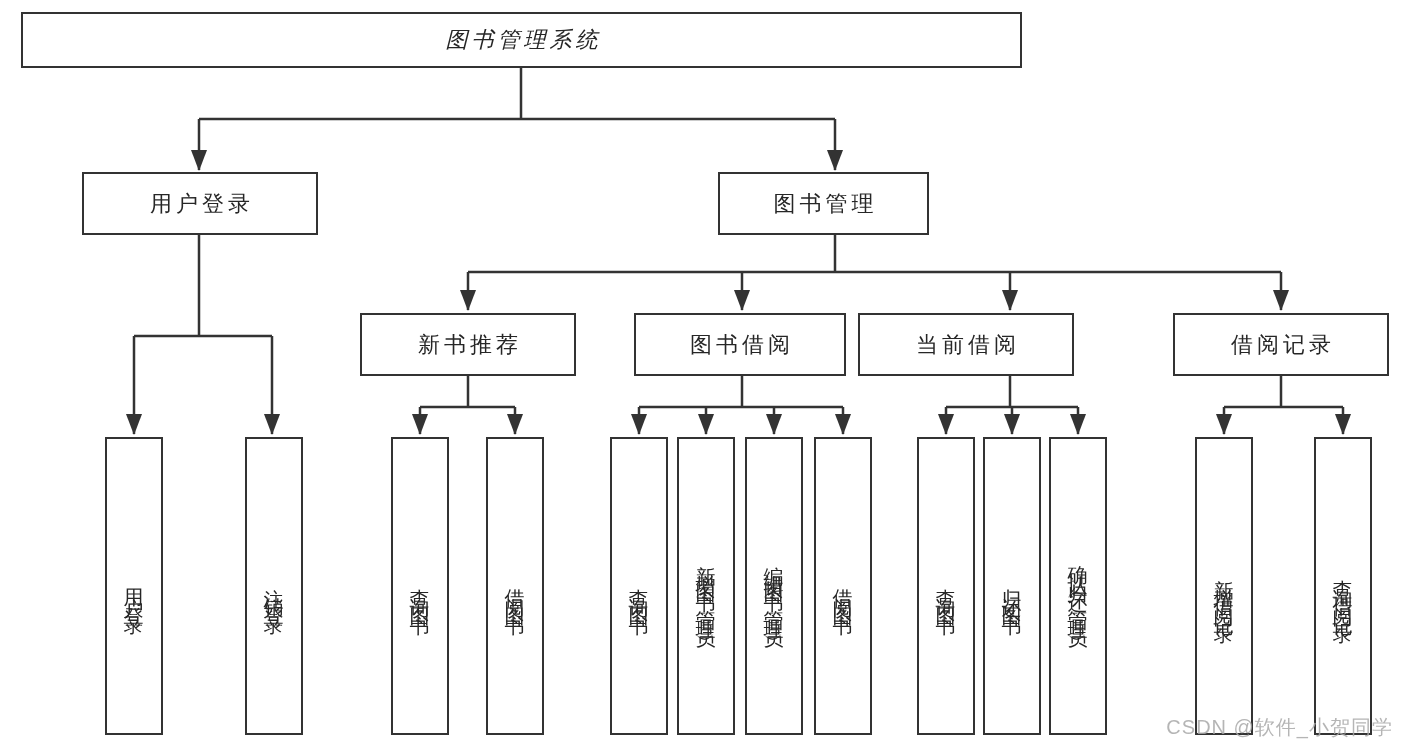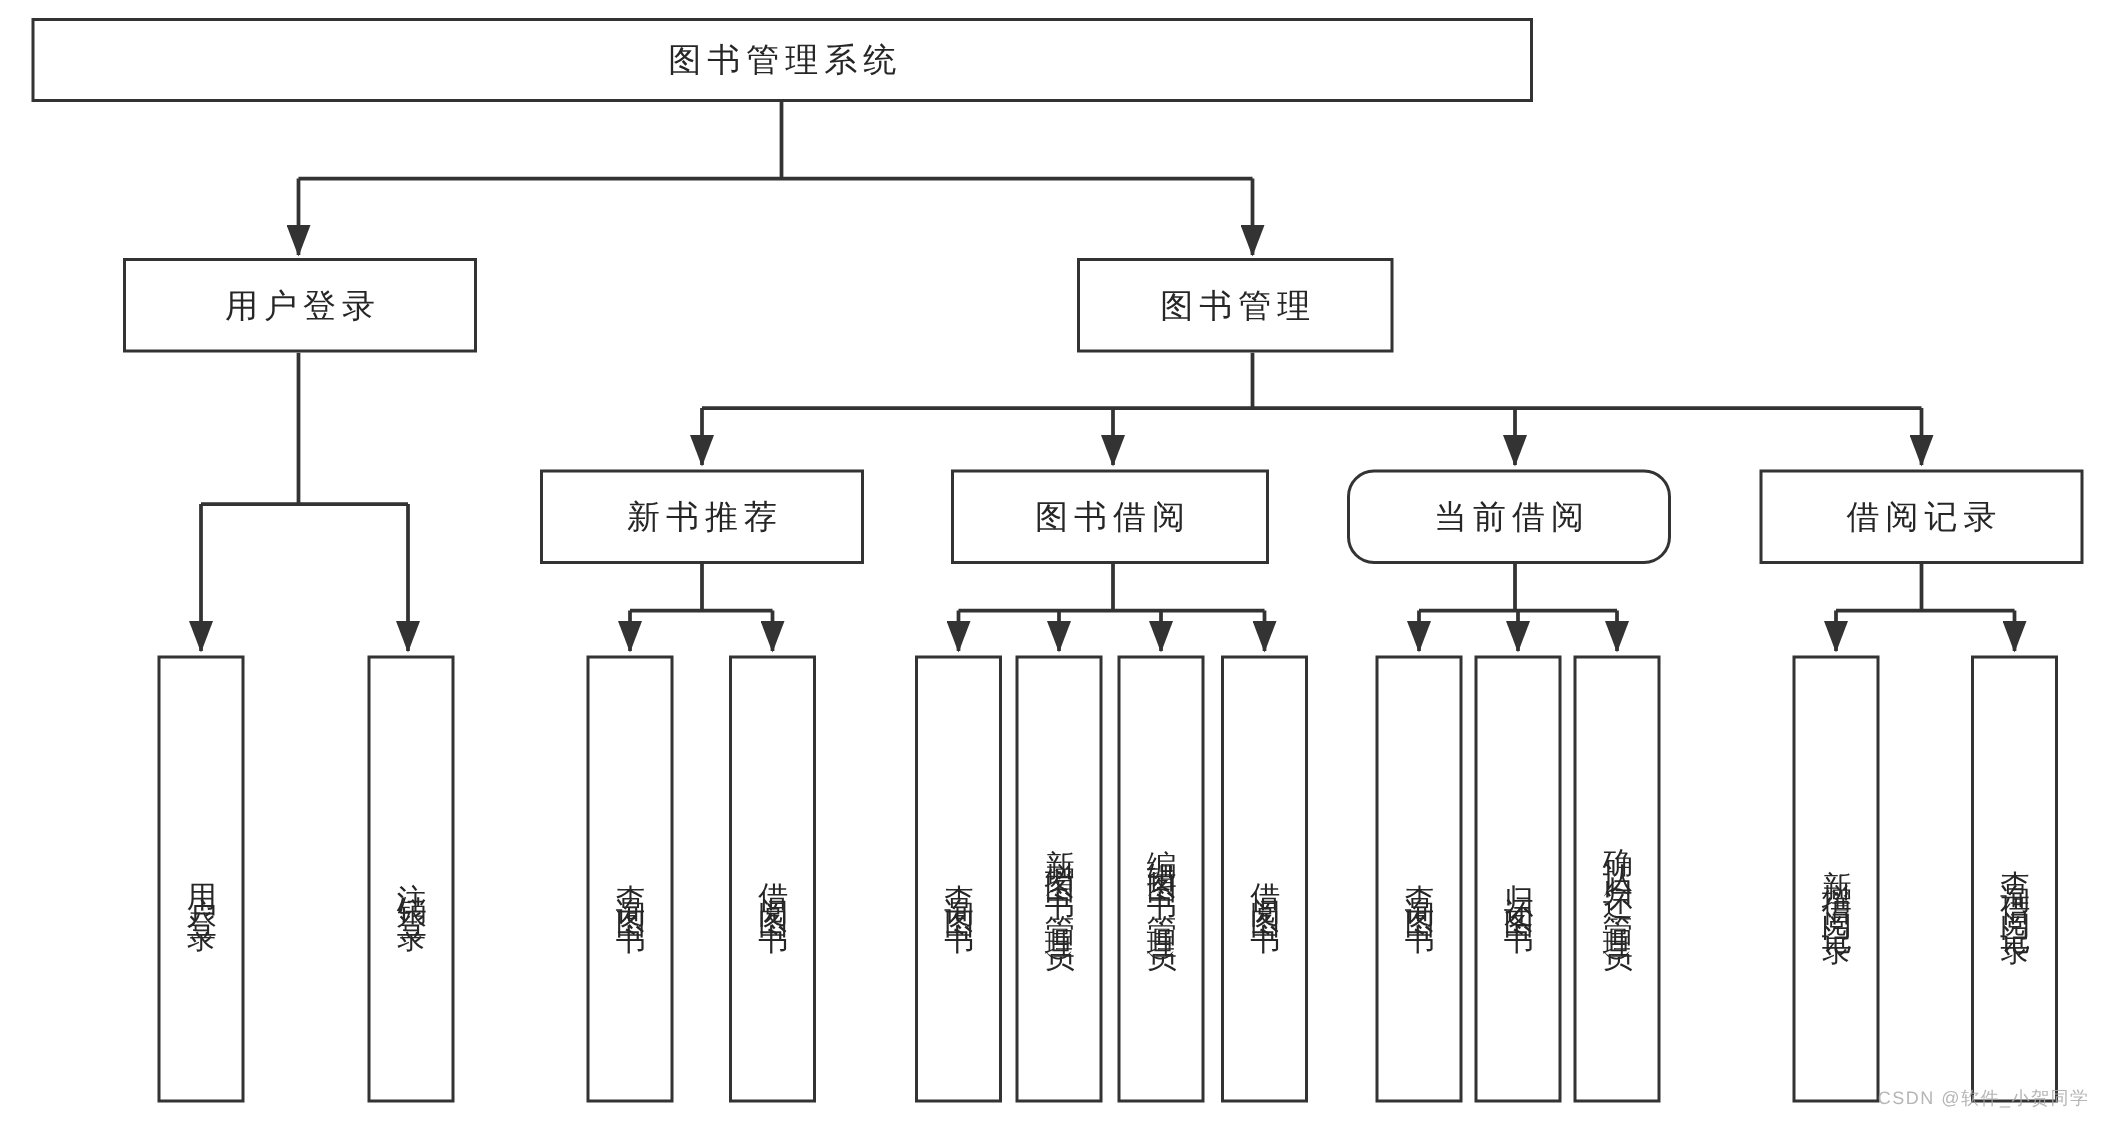--- a/index.html
+++ b/index.html
@@ -30,49 +30,49 @@
   }
   .node.v span {
     writing-mode: vertical-rl;
     text-orientation: mixed;
     font-size: 20px;
     letter-spacing: 9px;
     line-height: 1;
     padding-top: 9px; 
   }
   
-  #n-root  { left: 21px;  top: 12px;  width: 1001px; height: 56px; }
+  #n-root  { left: 21px;  top: 12px;  width: 1001px; height: 56px; font-style: italic; }
   
   #n-login { left: 82px;  top: 172px; width: 236px;  height: 63px; }
   #n-mgmt  { left: 718px; top: 172px; width: 211px;  height: 63px; }
   
   #n-g0 { left: 360px;  top: 313px; width: 216px; height: 63px; text-align: center; }
   #n-g1 { left: 634px;  top: 313px; width: 212px; height: 63px; }
-  #n-g2 { left: 898px;  top: 313px; width: 216px; height: 63px; border-radius: 18px; }
+  #n-g2 { left: 858px;  top: 313px; width: 216px; height: 63px; }
   #n-g3 { left: 1173px; top: 313px; width: 216px; height: 63px; text-align: right; }
   
   .leaf { top: 437px; width: 58px; height: 298px; }
   #l-login   { left: 105px; }
   #l-logout  { left: 245px; }
   #l-q1      { left: 391px; }
   #l-b1      { left: 486px; }
   #l-q2      { left: 610px; }
   #l-add     { left: 677px; }
   #l-edit    { left: 745px; }
   #l-b2      { left: 814px; }
   #l-q3      { left: 917px; }
   #l-ret     { left: 983px; }
   #l-conf    { left: 1049px; }
   #l-addrec  { left: 1195px; }
   #l-qrec    { left: 1314px; }
   .watermark {
     position: absolute;
     right: 12px;
     bottom: 6px;
-    font-size: 12px;
+    font-size: 20px;
     color: #a9a9a9;
     opacity: 0.85;
     letter-spacing: 1px;
     white-space: nowrap;
     z-index: 5;
   }
 </style>
 </head>
 <body>
 

